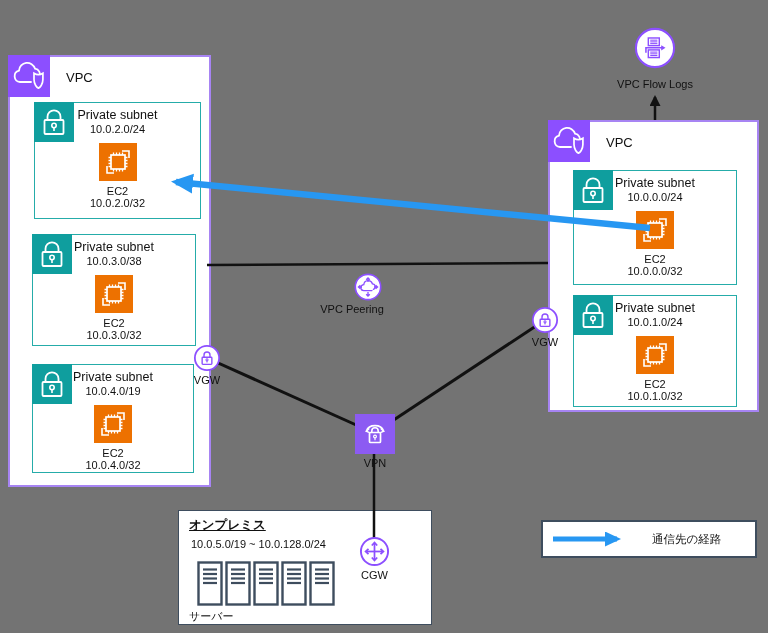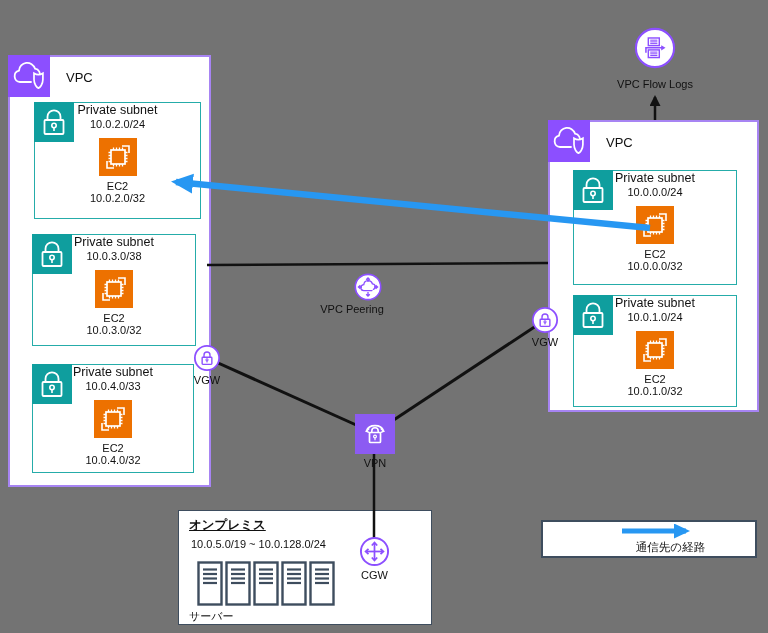--- a/index.html
+++ b/index.html
@@ -13,39 +13,39 @@
 
   
   .vpc-box{border:2px solid #A784F3;background:#fff;}
   .vpc-icon{position:absolute;left:-2px;top:-2px;width:42px;height:42px;background:#8C4FFF;}
   .vpc-label{position:absolute;left:56px;top:13px;font-size:13px;}
 
   
   .subnet-box{position:absolute;border:1.5px solid #25ACA9;background:#fff;
               display:flex;flex-direction:column;align-items:center;}
   .subnet-icon{position:absolute;left:-1.5px;top:-1.5px;width:40px;height:40px;background:#0F9E9E;}
-  .subnet-title{font-size:12.5px;}
+  .subnet-title{margin-top:5px;font-size:12.5px;}
   .subnet-cidr{font-size:11px;margin-top:1px;}
   .ec2-icon{width:38px;height:38px;background:#ED7100;margin-top:8px;}
   .ec2-label{font-size:11px;margin-top:4px;}
   .ec2-ip{font-size:11px;}
 
   
   .node-label{position:absolute;font-size:11px;text-align:center;}
   .vpn-icon{position:absolute;width:40px;height:40px;background:#8C5BF2;}
 
   
   .onprem{border:1.5px solid #3E4D5E;background:#fff;}
   .onprem-title{position:absolute;left:10px;top:6px;font-size:12.5px;font-weight:bold;text-decoration:underline;}
   .onprem-cidr{position:absolute;left:12px;top:27px;font-size:11px;}
   .servers{position:absolute;left:18px;top:50px;display:flex;gap:2px;}
   .servers-label{position:absolute;left:10px;top:98px;font-size:11px;}
 
   
-  .legend{border:2px solid #3E4D5E;background:#fff;display:flex;align-items:center;padding-left:26px;box-sizing:border-box;flex-direction:column;}
+  .legend{border:2px solid #3E4D5E;background:#fff;display:flex;align-items:center;padding-left:8px;box-sizing:border-box;}
   .legend-label{font-size:11.5px;margin-left:17px;}
 </style>
 </head>
 <body>
 
 <div class="canvas">
 
   <div class="abs vpc-box layer-boxes" style="left:8px;top:55px;width:199px;height:428px;">
     <div class="vpc-icon">
       <svg viewBox="0 0 42 42" width="42" height="42">
@@ -112,21 +112,21 @@
     <div class="subnet-box" style="left:22px;top:307px;width:160px;height:107px;">
       <div class="subnet-icon">
         <svg viewBox="0 0 40 40" width="40" height="40">
           <path d="M13.5,18 v-3.2 a6.5,6.5 0 0 1 13,0 V18" fill="none" stroke="#fff" stroke-width="1.8"></path>
           <rect x="10.5" y="18" width="19" height="14" rx="1" fill="none" stroke="#fff" stroke-width="1.8"></rect>
           <circle cx="20" cy="23.5" r="2.2" fill="none" stroke="#fff" stroke-width="1.6"></circle>
           <line x1="20" y1="25.7" x2="20" y2="29" stroke="#fff" stroke-width="1.6"></line>
         </svg>
       </div>
       <div class="subnet-title">Private subnet</div>
-      <div class="subnet-cidr">10.0.4.0/33</div>
+      <div class="subnet-cidr">10.0.4.0/19</div>
       <div class="ec2-icon">
         <svg viewBox="0 0 38 38" width="38" height="38">
           <path d="M23,8 h7 v7 M15,30 h-7 v-7" fill="none" stroke="#fff" stroke-width="1.6"></path>
           <rect x="12" y="12" width="14" height="14" fill="none" stroke="#fff" stroke-width="1.7"></rect>
           <g stroke="#fff" stroke-width="1.3">
             <path d="M14.5,9.5 v2.5 M17.5,9.5 v2.5 M20.5,9.5 v2.5 M23.5,9.5 v2.5"></path>
             <path d="M14.5,26 v2.5 M17.5,26 v2.5 M20.5,26 v2.5 M23.5,26 v2.5"></path>
             <path d="M9.5,14.5 h2.5 M9.5,17.5 h2.5 M9.5,20.5 h2.5 M9.5,23.5 h2.5"></path>
             <path d="M26,14.5 h2.5 M26,17.5 h2.5 M26,20.5 h2.5 M26,23.5 h2.5"></path>
           </g>

